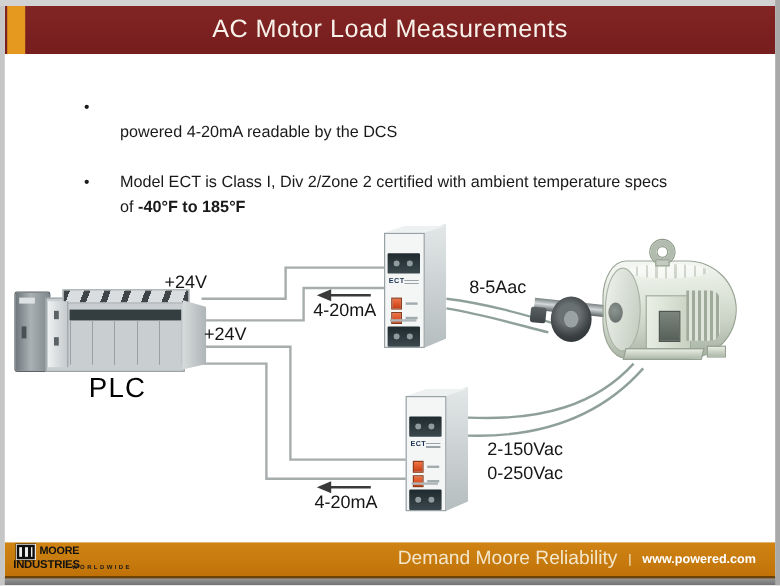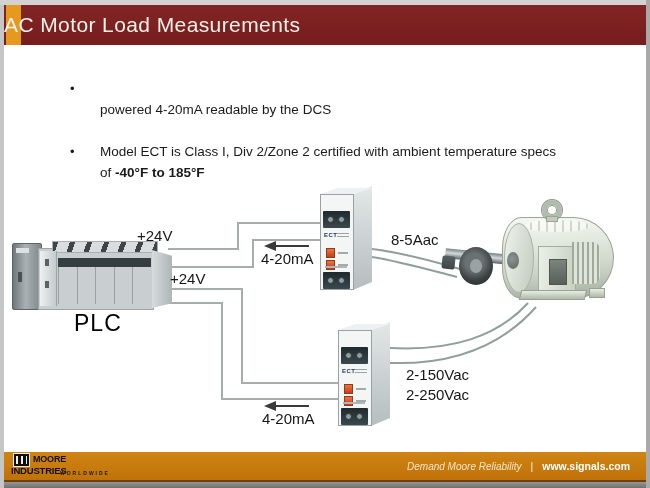--- a/index.html
+++ b/index.html
@@ -8,21 +8,21 @@
 
   
   .border-left{position:absolute;left:0;top:0;width:4px;height:488px;background:#c6c6c6;z-index:50;}
   .border-top{position:absolute;left:0;top:0;width:650px;height:5px;background:#d2d2d2;z-index:50;}
   .border-right{position:absolute;left:646px;top:0;width:4px;height:488px;background:#a9a9a9;z-index:50;}
   .bottom-strip{position:absolute;left:0;top:481px;width:650px;height:7px;background:linear-gradient(#9d9d9d,#6f6f6f);z-index:40;}
 
   
   .titlebar{position:absolute;left:4px;top:5px;width:642px;height:40px;background:linear-gradient(#822424,#761d1d);}
   .titlebar .accent{position:absolute;left:2px;top:0;width:15px;height:40px;background:#e5991e;}
-  .titlebar .title{position:absolute;left:0;top:0;width:100%;height:56px;line-height:40px;text-align:left;
+  .titlebar .title{position:absolute;left:0;top:0;width:100%;height:56px;line-height:40px;text-align:center;
     color:#f7f1ea;font-size:21px;letter-spacing:.4px;}
 
   
   .bullets{position:absolute;left:70px;top:78px;width:520px;color:#1a1a1a;font-size:13.5px;line-height:21px;}
   .bullet{display:flex;margin-bottom:21px;}
   .bullet .dot{width:30px;flex:0 0 30px;}
   .bullet .dot::before{content:"•";font-size:13px;}
 
   
   .wires{position:absolute;left:0;top:0;z-index:1;pointer-events:none;}
@@ -111,21 +111,21 @@
   
   .footer{position:absolute;left:4px;top:452px;width:642px;height:28px;z-index:45;
     background:linear-gradient(#d08414,#c07208);border-bottom:2px solid #6e4205;}
   .logo-icon{position:absolute;left:9px;top:1px;width:17px;height:14px;background:#101010;box-shadow:inset 0 0 0 1px #e8e8e8;}
   .logo-icon .bars{position:absolute;left:3px;top:3px;right:3px;bottom:3px;
     background:repeating-linear-gradient(90deg,#efefef 0 2px,#101010 2px 5px);}
   .logo-moore{position:absolute;left:29px;top:2px;font-size:9px;font-weight:bold;color:#111;letter-spacing:-.2px;}
   .logo-industries{position:absolute;left:7px;top:13px;font-size:9.5px;font-weight:bold;color:#111;letter-spacing:-.2px;}
   .logo-worldwide{position:absolute;left:56px;top:18px;font-size:5px;font-weight:bold;color:#1a1a1a;letter-spacing:2px;}
   .footer-right{position:absolute;right:16px;top:0;height:28px;display:flex;align-items:center;gap:9px;}
-  .tagline{font-style:italic;font-size:10px;color:#f3e6cb;}
+  .tagline{font-size:16px;color:#f3e6cb;}
   .fsep{font-size:10.5px;color:#f7efdf;}
   .website{font-size:10.5px;font-weight:bold;color:#ffffff;}
 </style>
 </head>
 <body>
 
 <div class="slide">
 
   <div class="titlebar">
     <div class="accent"></div>
@@ -169,21 +169,21 @@
       <path d="M264,406 l12,-5 v10 z" stroke="none"></path>
     </g>
   </svg>
 
   <div class="dlabel" style="left:137px;top:227px;">+24V</div>
   <div class="dlabel" style="left:261px;top:250px;">4-20mA</div>
   <div class="dlabel" style="left:170px;top:270px;">+24V</div>
   <div class="dlabel" style="left:262px;top:410px;">4-20mA</div>
   <div class="dlabel" style="left:391px;top:231px;">8-5Aac</div>
   <div class="dlabel" style="left:406px;top:366px;">2-150Vac</div>
-  <div class="dlabel" style="left:406px;top:386px;">2-250Vac</div>
+  <div class="dlabel" style="left:406px;top:386px;">0-250Vac</div>
   <div class="plc-label">PLC</div>
 
   <div class="plc">
     <div class="psu">
       <div class="chip"></div>
       <div class="led"></div>
     </div>
     <div class="rack"></div>
     <div class="vents"></div>
     <div class="cpu">
@@ -262,21 +262,21 @@
   <div class="footer">
     <div class="logo-icon">
       <div class="bars"></div>
     </div>
     <div class="logo-moore">MOORE</div>
     <div class="logo-industries">INDUSTRIES</div>
     <div class="logo-worldwide">WORLDWIDE</div>
     <div class="footer-right">
       <span class="tagline">Demand Moore Reliability</span>
       <span class="fsep">|</span>
-      <span class="website">www.signals.com</span>
+      <span class="website">www.powered.com</span>
     </div>
   </div>
 
   <div class="bottom-strip"></div>
   <div class="border-left"></div>
   <div class="border-top"></div>
   <div class="border-right"></div>
 
 </div>
 

